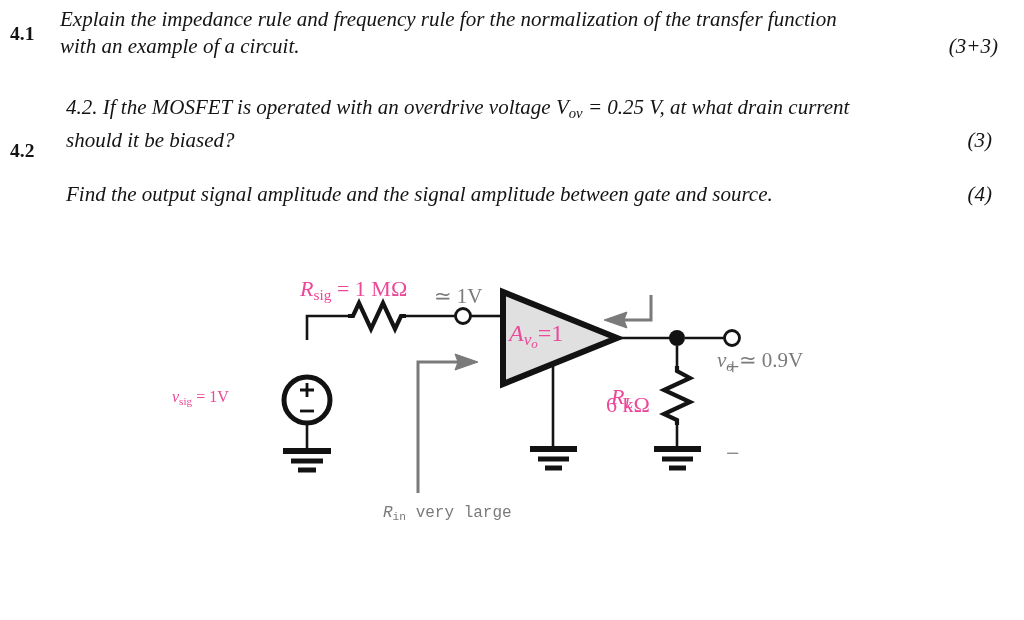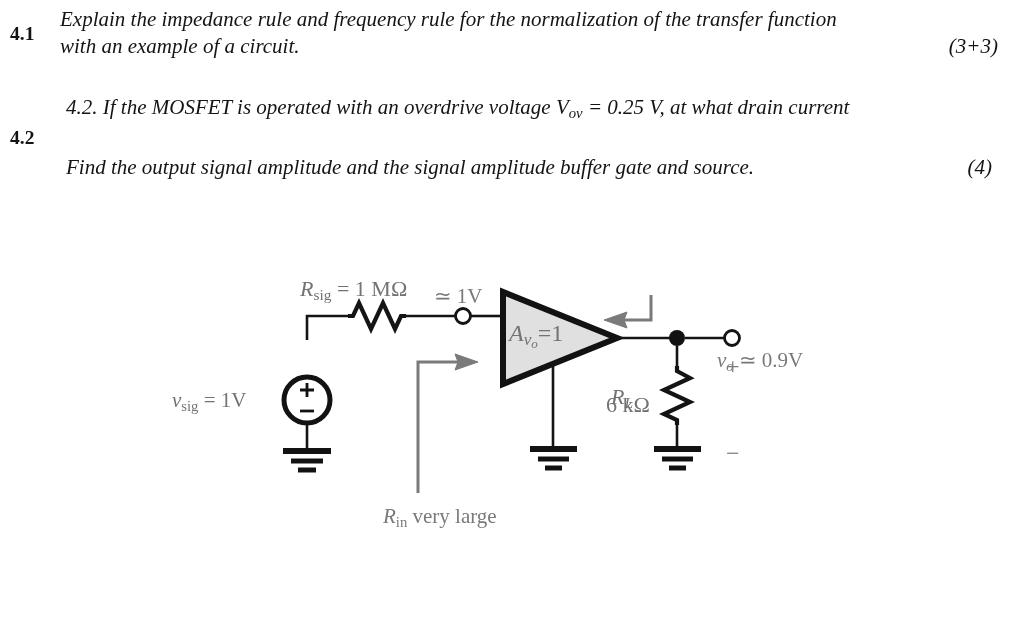--- a/index.html
+++ b/index.html
@@ -16,21 +16,21 @@
          padding-left:10px;box-sizing:border-box;line-height:27px;}
   .q-body{flex:1 1 auto;font-size:21px;line-height:27px;font-style:italic;}
   .q-line{position:relative;white-space:nowrap;}
   .marks{position:absolute;right:26px;}
   sub{font-size:0.70em;vertical-align:-0.25em;}
   
   #figure{position:absolute;left:0;top:248px;width:1024px;height:372px;}
   #figure svg{display:block;}
   .fig-lbl{position:absolute;font-family:"Liberation Serif",serif;
            white-space:nowrap;}
-  .blk{color:#737373;}
+  .blk{color:#ec4899;}
   .gry{color:#7a7a7a;}
 </style>
 </head>
 <body>
 
 <div class="qblock">
 
   <div class="q" style="position:absolute;top:6px;left:0;width:1024px;">
     <div class="q-num">4.1</div>
     <div class="q-body">
@@ -43,23 +43,27 @@
       </div>
     </div>
   </div>
 
   <div class="q" style="position:absolute;top:94px;left:0;width:1024px;">
     <div class="q-num">4.2</div>
     <div class="q-body" style="padding-left:6px;">
       <div class="q-line">
         <span>4.2. If the MOSFET is operated with an overdrive voltage V</span><sub>ov</sub><span> = 0.25 V, at what drain current</span>
       </div>
+      <div class="q-line">
+        <span>should it be biased?</span>
+        <span class="marks" style="right:32px;">(3)</span>
+      </div>
       <div class="q-line" style="height:27px;"></div>
       <div class="q-line">
-        <span>Find the output signal amplitude and the signal amplitude buffer gate and source.</span>
+        <span>Find the output signal amplitude and the signal amplitude between gate and source.</span>
         <span class="marks" style="right:32px;">(4)</span>
       </div>
     </div>
   </div>
 </div>
 
 <div id="figure">
 
   <svg width="1024" height="372" viewBox="0 0 1024 372">
 
@@ -116,21 +120,21 @@
     <line x1="677" y1="98" x2="677" y2="118" stroke="#141414" stroke-width="2.6"></line>
     <path d="M677,118 L677,123 L690,130 L664,142 L690,154 L664,166 L677,172 L677,177" fill="none" stroke="#141414" stroke-width="4.2"></path>
     <line x1="677" y1="177" x2="677" y2="200" stroke="#141414" stroke-width="2.6"></line>
     <g>
       <line x1="654" y1="201" x2="701" y2="201" stroke="#121212" stroke-width="6"></line>
       <line x1="662" y1="211" x2="693" y2="211" stroke="#121212" stroke-width="5"></line>
       <line x1="669" y1="220" x2="686" y2="220" stroke="#121212" stroke-width="5"></line>
     </g>
   </svg>
 
-  <div class="fig-lbl blk" style="left:172px;top:140px;font-size:21px;">
+  <div class="fig-lbl blk" style="left:172px;top:140px;font-size:16px;">
     <i>v</i><sub>sig</sub><span> = 1V</span>
   </div>
 
   <div class="fig-lbl blk" style="left:300px;top:28px;font-size:22px;">
     <i>R</i><sub>sig</sub><span> = 1 MΩ</span>
   </div>
 
   <div class="fig-lbl gry" style="left:434px;top:36px;font-size:21px;">≃ 1V</div>
 
   <div class="fig-lbl blk" style="left:509px;top:72px;font-size:24px;">
@@ -148,17 +152,17 @@
   </div>
 
   <div class="fig-lbl gry" style="left:726px;top:102px;font-size:0;"></div>
 
   <div class="fig-lbl gry" style="left:726px;top:104px;font-size:0;"></div>
 
   <div class="fig-lbl gry" style="left:726px;top:105px;font-size:24px;">+</div>
 
   <div class="fig-lbl gry" style="left:726px;top:192px;font-size:24px;">−</div>
 
-  <div class="fig-lbl gry" style="left:383px;top:256px;font-size:21px;">
+  <div class="fig-lbl gry" style="left:383px;top:256px;font-size:16px;font-family:Liberation Mono, monospace;">
     <i>R</i><sub>in</sub><span> very large</span>
   </div>
 
 </div>
 
 </body></html>

